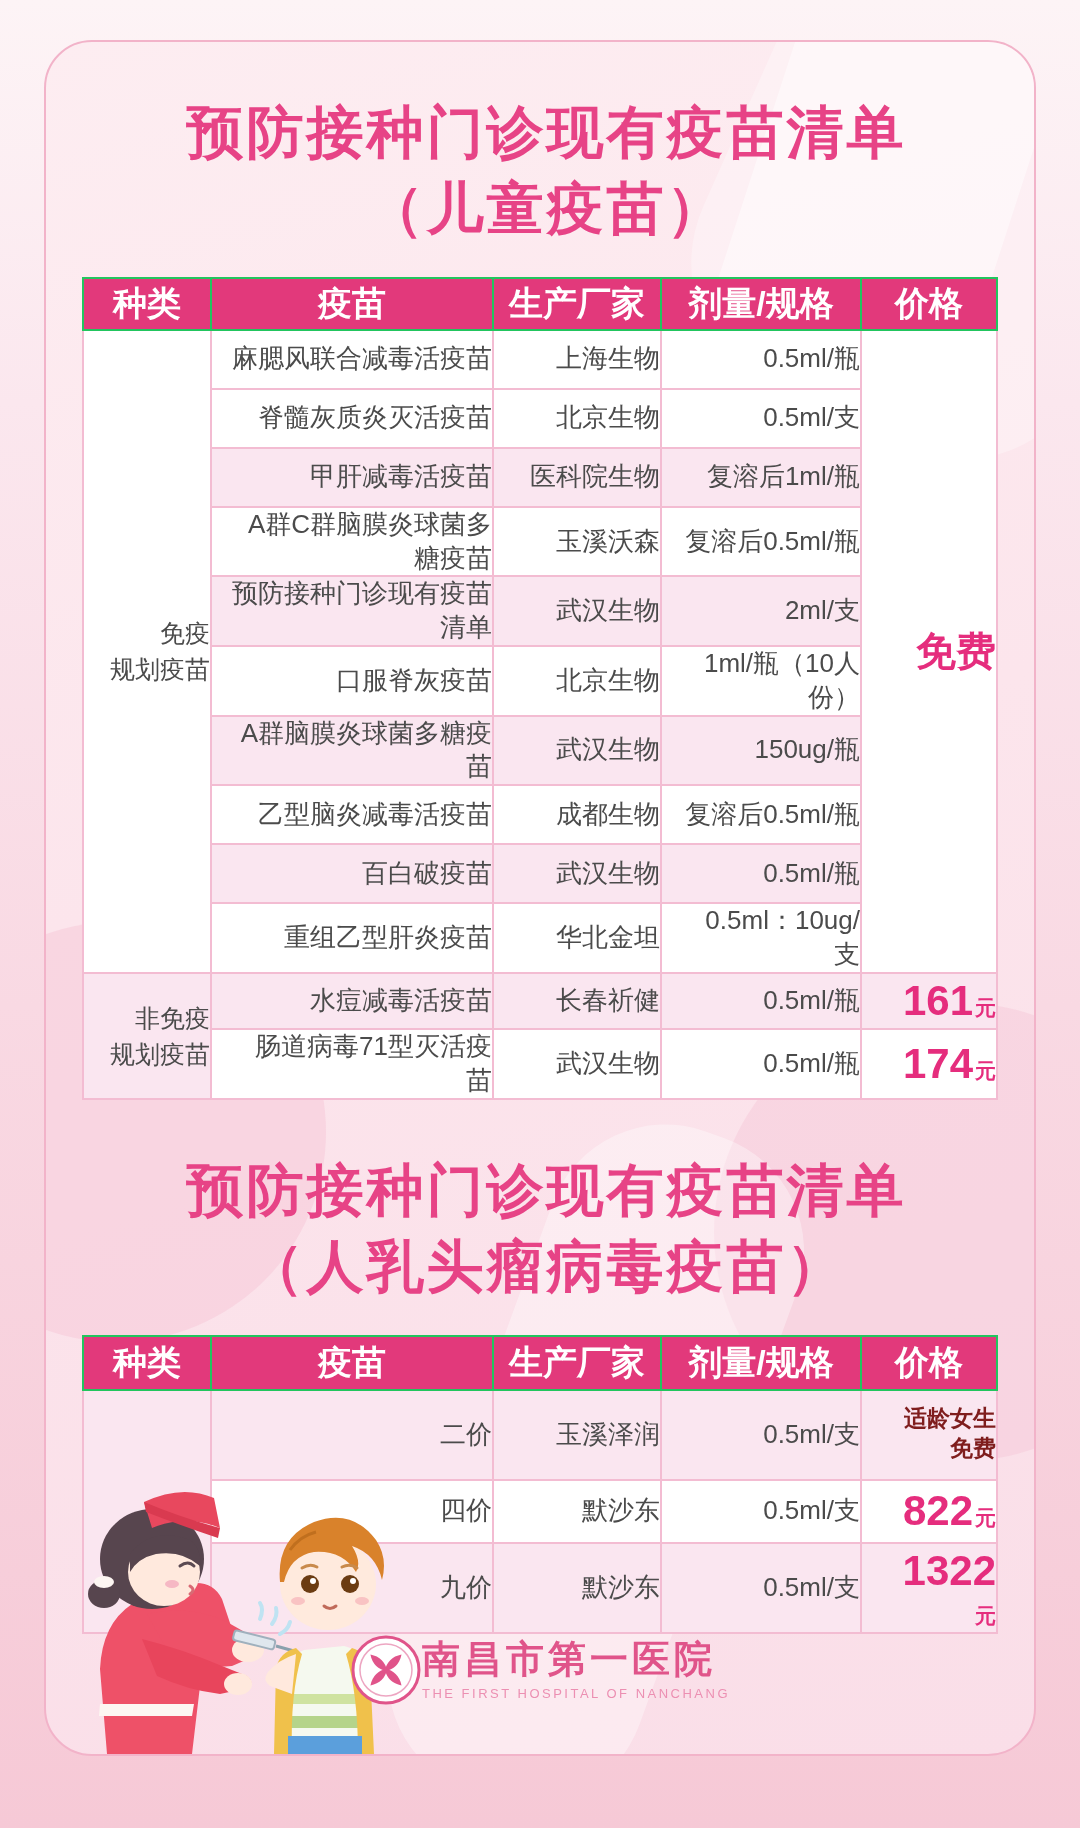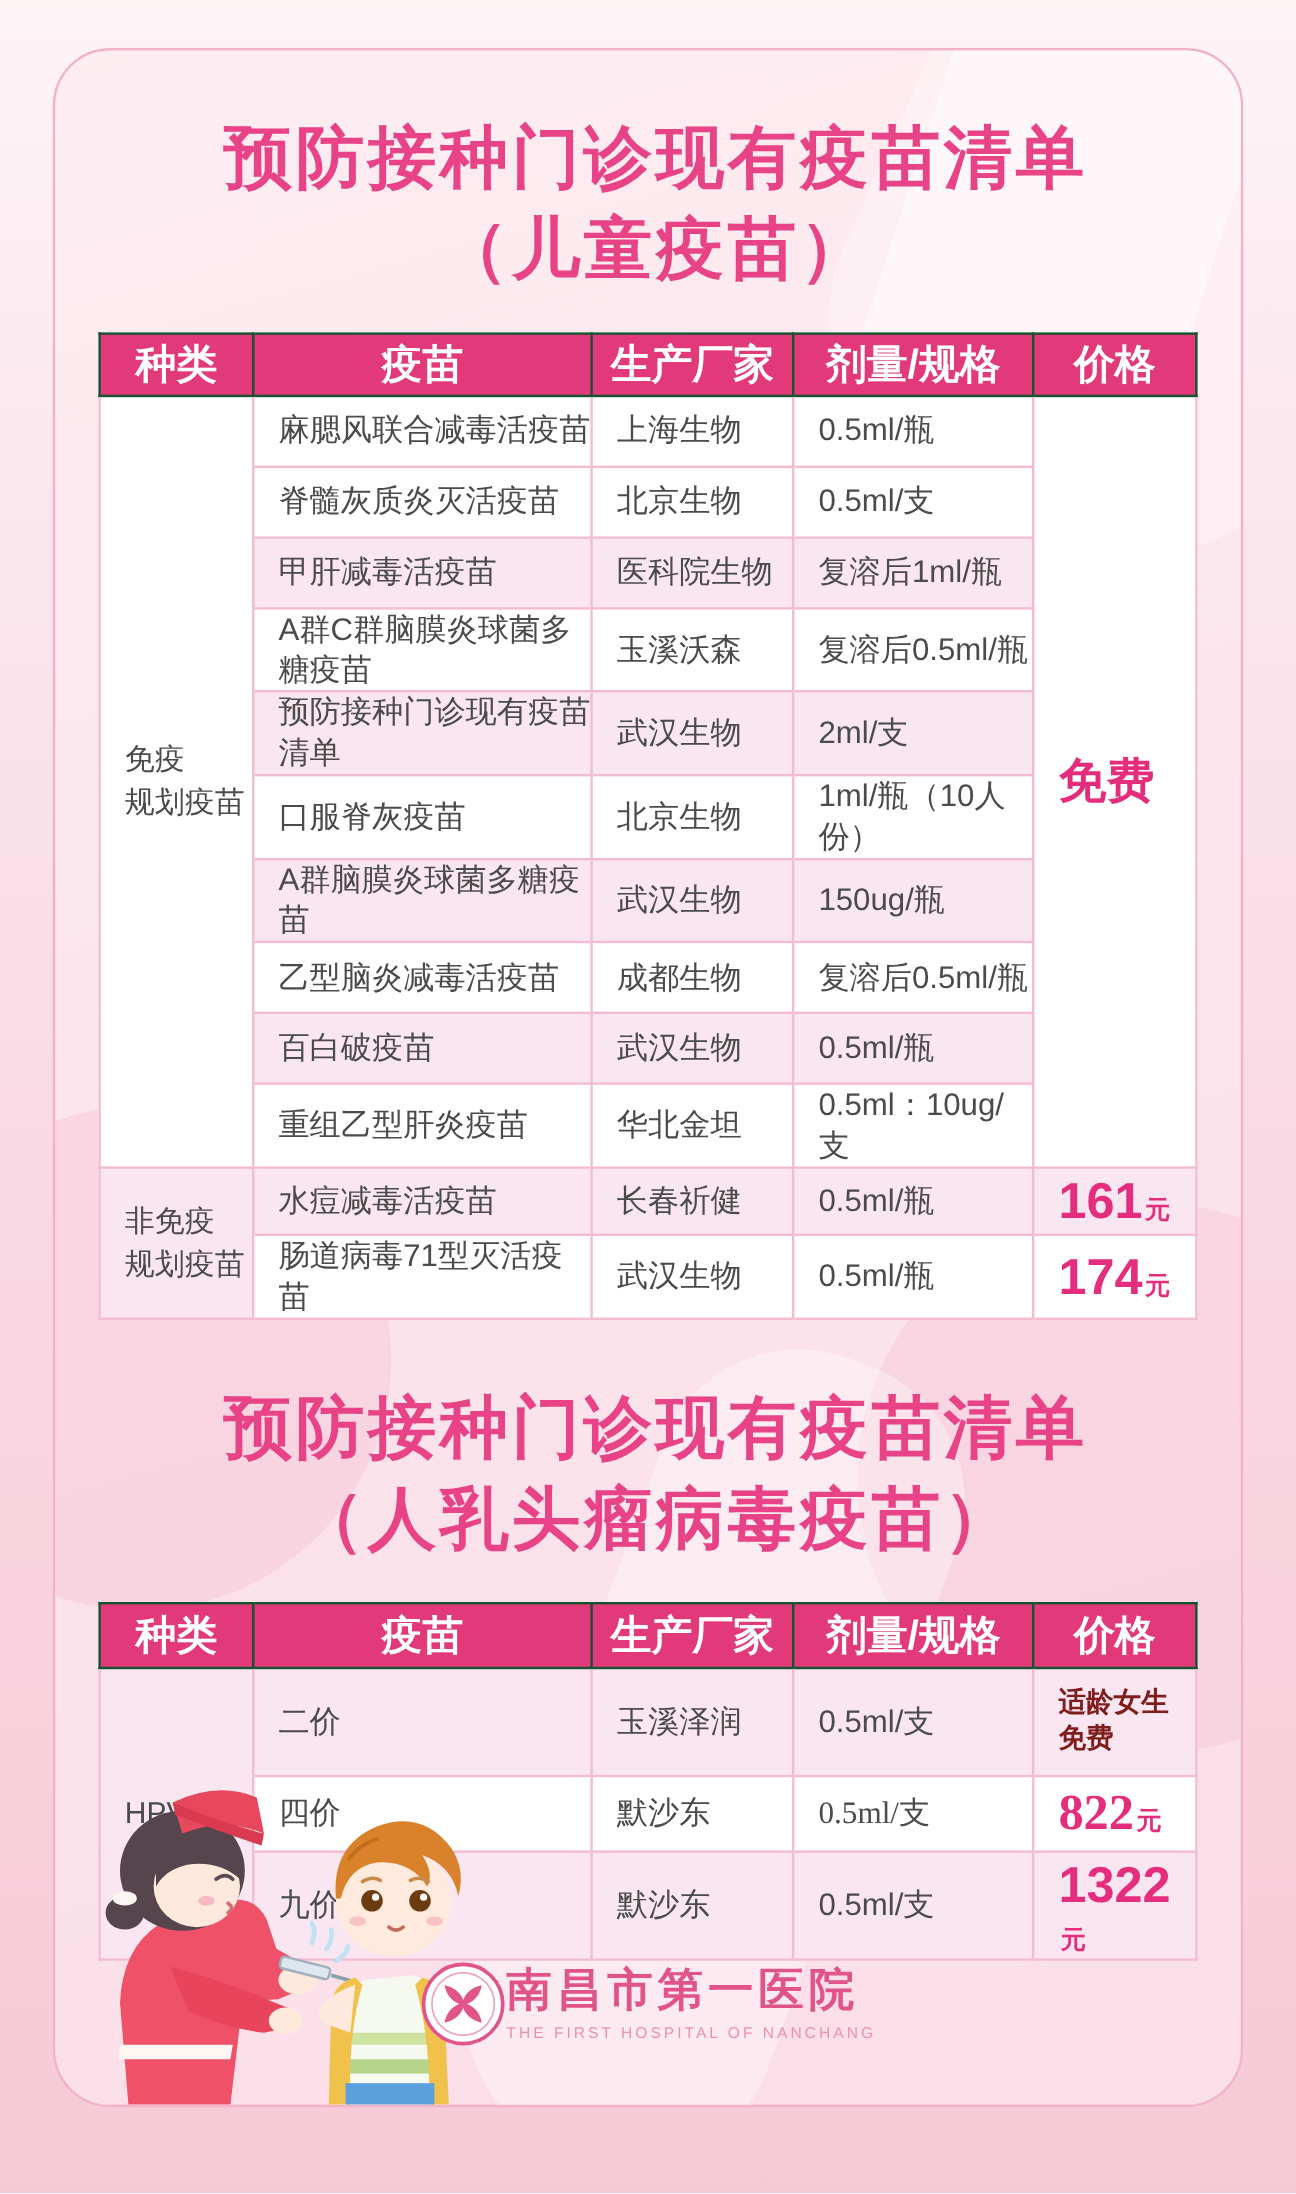--- a/index.html
+++ b/index.html
@@ -28,33 +28,33 @@
   .title-1 { padding-top:52px; }
   .title-2 { margin-top:52px; }
 
   table.vtable {
     position:relative; width:914px; margin:30px auto 0 auto;
     border-collapse:collapse; table-layout:fixed;
     border:2px solid #eba7c4; background:#fff;
   }
   .vtable th {
     background:#e2397b; color:#ffffff; font-weight:bold; font-size:34px;
-    border:2px solid #14532d; text-align:center; vertical-align:middle;
+    border:2px solid #22c55e; text-align:center; vertical-align:middle;
   }
   .vtable thead tr { height:52px; }
   .vtable td {
     border:2px solid #f3bcd2; background:#ffffff;
-    text-align:left; vertical-align:middle;
+    text-align:right; vertical-align:middle;
     color:#4b4b4b; font-size:26px; line-height:1.3;padding-left:20px;
   }
   .t1 tbody tr { height:59px; }
   .t1 tbody tr.sub { height:53px; }
   .t2 thead tr { height:54px; }
   .t2 tbody tr.r1 { height:90px; }
-  .t2 tbody tr.r2 { height:63px;font-family:Liberation Serif, serif; }
+  .t2 tbody tr.r2 { height:63px; }
   .t2 tbody tr.r3 { height:61px; }
   tr.pk td { background:#fae6f0; }
   td.force-white { background:#ffffff !important; }
   td.force-pink  { background:#fae6f0 !important; }
   td.cat { font-size:25px; white-space:pre-line; line-height:1.45; }
   td.price-free { color:#e52d7d; font-size:40px; font-weight:bold; }
   .pnum  { color:#e52d7d; font-size:42px; font-weight:bold; }
   .punit { color:#e52d7d; font-size:21px; font-weight:bold; margin-left:2px; }
   .ptext { color:#7f1d1d; font-size:23px; font-weight:bold; white-space:pre-line; line-height:1.3; display:inline-block; }
 

